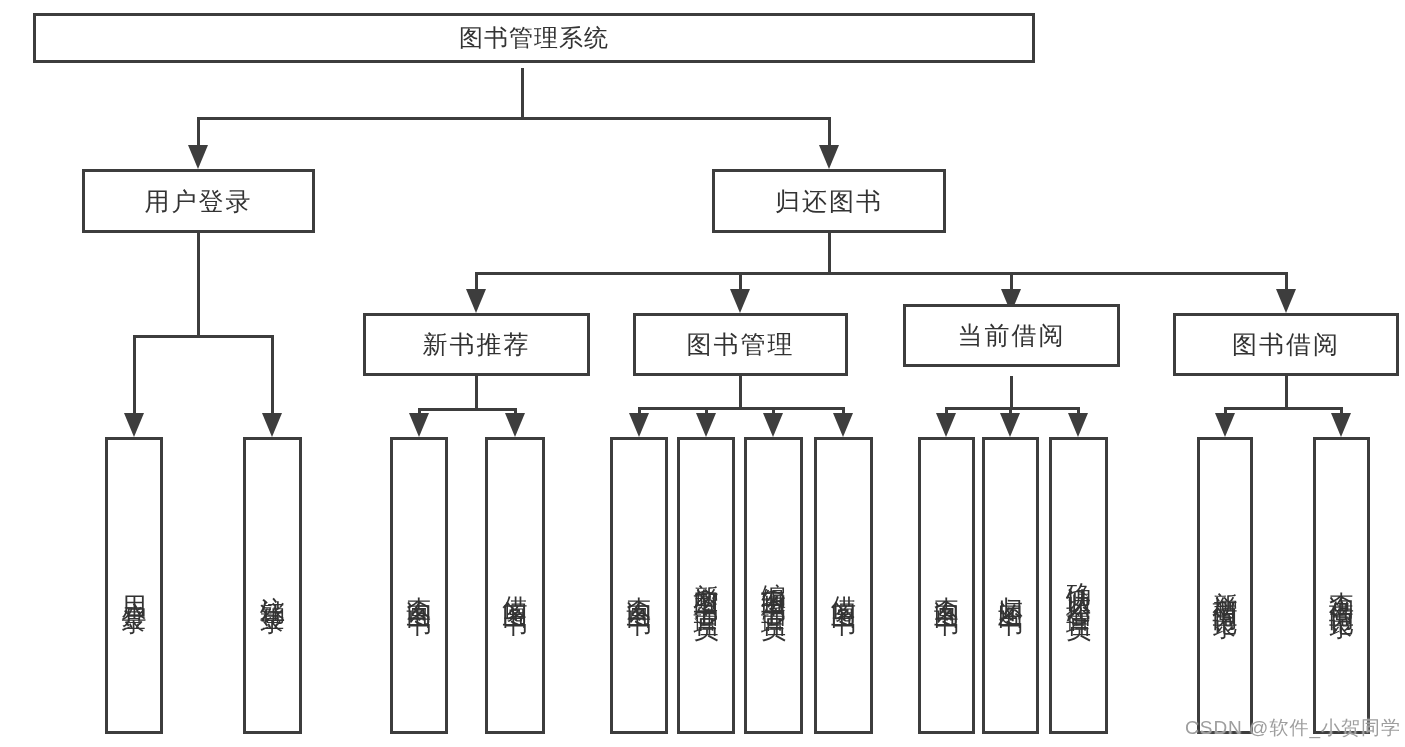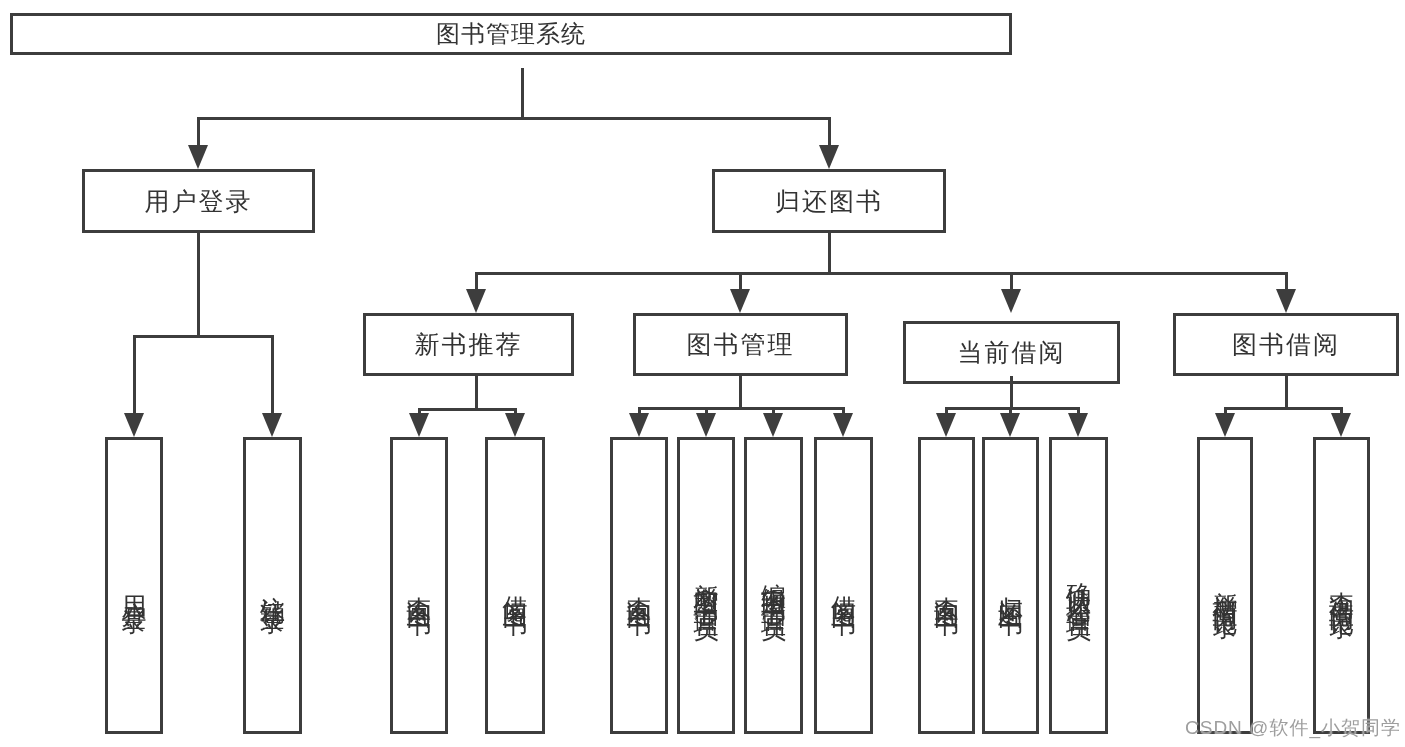--- a/index.html
+++ b/index.html
@@ -30,21 +30,21 @@
     position:absolute; left:1185px; top:715px; font-size:19px;
     color:var(--wm); white-space:nowrap; letter-spacing:1px;
     text-shadow:0 0 2px #fff;
   }
 </style>
 </head>
 <body>
 
 <div class="canvas">
 
-  <div class="node hnode root" style="left:10px; top:13px; width:1002px; height:42px;">图书管理系统</div>
+  <div class="node hnode root" style="left:33px; top:13px; width:1002px; height:50px;">图书管理系统</div>
 
   <div class="vline" style="left:520.5px; top:68px;  height:52px;"></div>
   <div class="hline" style="left:196.5px; top:117px; width:634px;"></div>
 
   <div class="vline" style="left:196.5px; top:117px; height:29px;"></div>
   <div class="ahead" style="left:188px;  top:145px;"></div>
   <div class="vline" style="left:827.5px; top:117px; height:29px;"></div>
   <div class="ahead" style="left:819px;  top:145px;"></div>
 
   <div class="node hnode" style="left:82px;  top:169px; width:233px; height:64px;">用户登录</div>
@@ -62,23 +62,23 @@
 
   <div class="vline" style="left:474.5px;  top:272px; height:19px;"></div>
   <div class="ahead" style="left:466px;   top:289px;"></div>
   <div class="vline" style="left:738.5px;  top:272px; height:19px;"></div>
   <div class="ahead" style="left:730px;   top:289px;"></div>
   <div class="vline" style="left:1009.5px; top:272px; height:19px;"></div>
   <div class="ahead" style="left:1001px;  top:289px;"></div>
   <div class="vline" style="left:1284.5px; top:272px; height:19px;"></div>
   <div class="ahead" style="left:1276px;  top:289px;"></div>
 
-  <div class="node hnode" style="left:363px;  top:313px; width:211px; height:63px;text-align:right;">新书推荐</div>
+  <div class="node hnode" style="left:363px;  top:313px; width:227px; height:63px;text-align:right;">新书推荐</div>
   <div class="node hnode" style="left:633px;  top:313px; width:215px; height:63px;">图书管理</div>
-  <div class="node hnode" style="left:903px;  top:321px; width:217px; height:63px;">当前借阅</div>
+  <div class="node hnode" style="left:903px;  top:304px; width:217px; height:63px;">当前借阅</div>
   <div class="node hnode" style="left:1173px; top:313px; width:226px; height:63px;">图书借阅</div>
 
   <div class="vline" style="left:474.5px; top:376px; height:35px;"></div>
   <div class="hline" style="left:417.5px; top:408px; width:99px;"></div>
   <div class="vline" style="left:417.5px; top:408px; height:8px;"></div>
   <div class="ahead" style="left:409px;  top:413px;"></div>
   <div class="vline" style="left:513.5px; top:408px; height:8px;"></div>
   <div class="ahead" style="left:505px;  top:413px;"></div>
 
   <div class="vline" style="left:738.5px; top:376px; height:34px;"></div>

